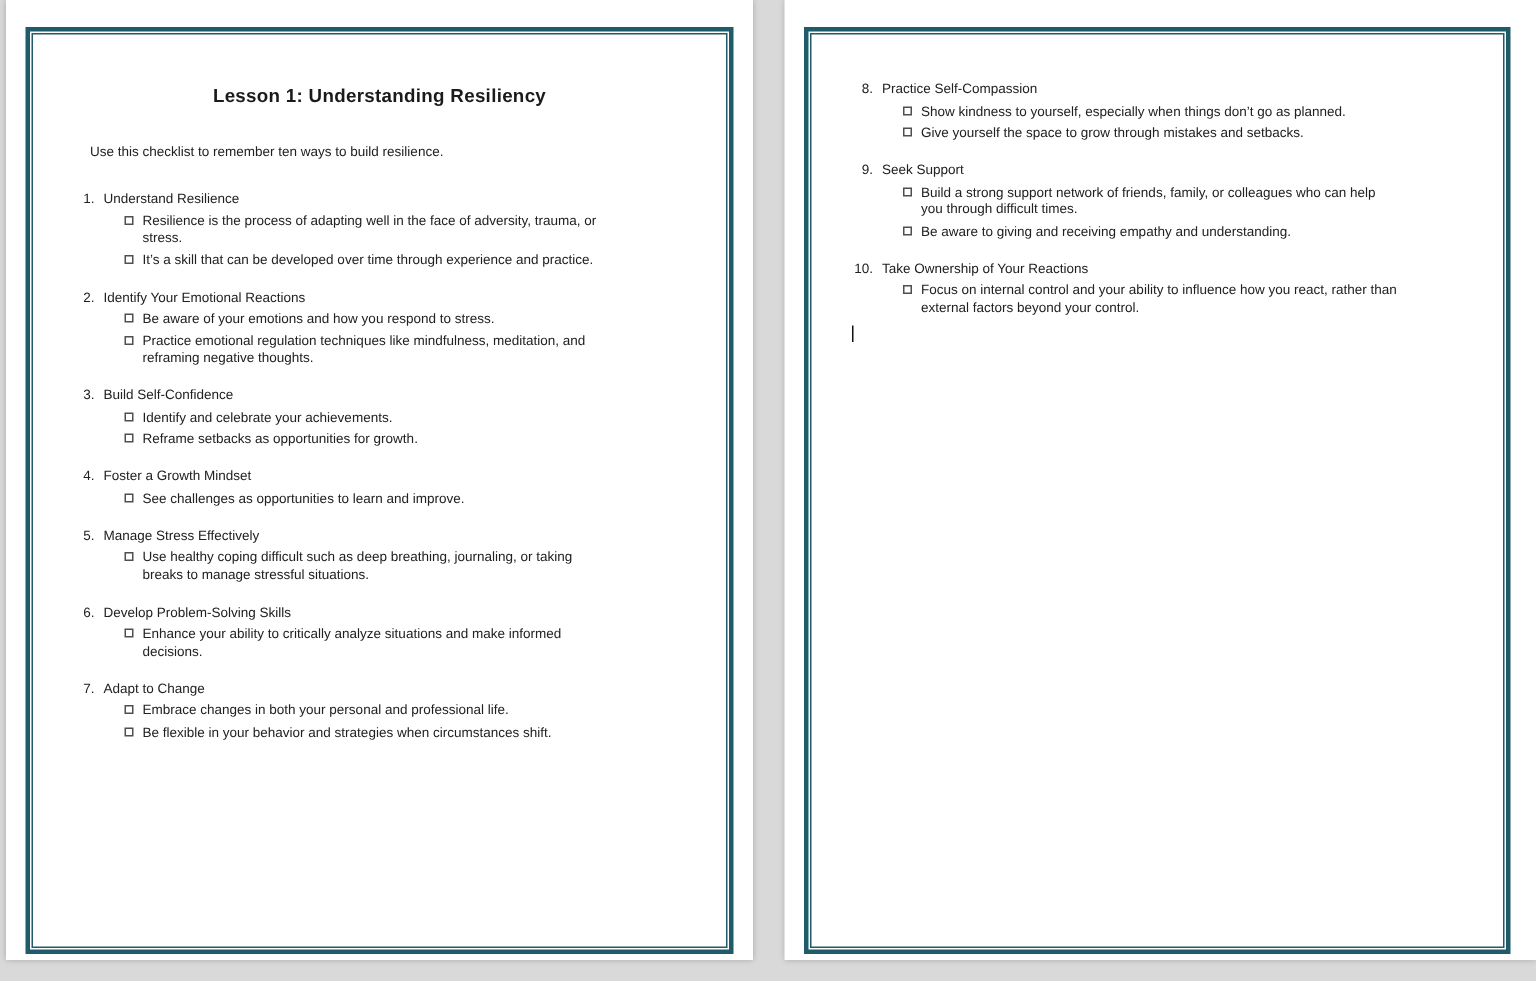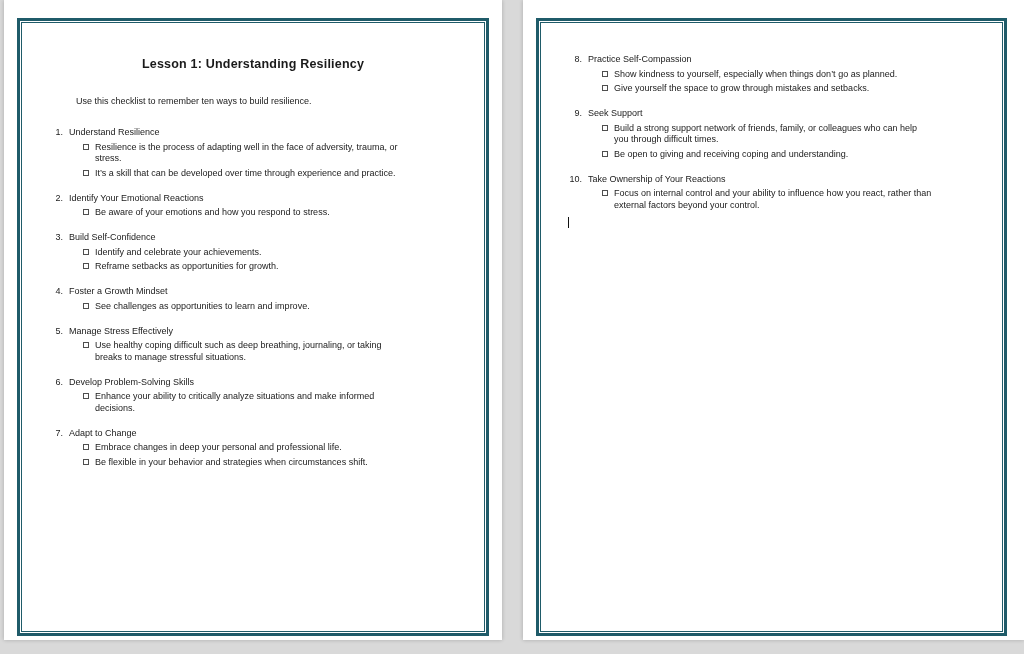--- a/index.html
+++ b/index.html
@@ -30,21 +30,21 @@
   .pborder-inner{
     position:absolute;inset:1px;
     border:1px solid var(--accent);
   }
   .content{position:absolute;top:0;left:0;right:0;font-size:9px;line-height:11.5px;}
   .doc-title{
     font-size:12.5px;line-height:15px;font-weight:bold;
     text-align:center;padding-top:57px;color:#1a1a1a;
     letter-spacing:0.2px;
   }
-  .intro{margin:24px 0 0 72px;white-space:pre;}
+  .intro{margin:24px 0 0 56px;white-space:pre;}
   .list{margin-top:19.5px;}
   .content2 .list{margin-top:0;}
   .content2{padding-top:54px;}
   .list-item{margin:13.5px 0 0 45px;}
   .list-item:first-child{margin-top:0;}
   .item-header{display:flex;}
   .num{display:inline-block;min-width:14px;text-align:right;margin-right:6px;flex-shrink:0;}
   .item-label{white-space:pre;}
   .check-item{display:flex;margin:3px 0 0 34px;}
   .cbox{
@@ -87,20 +87,25 @@
           </div>
           <div class="list-item">
             <div class="item-header">
               <span class="num">2.</span>
               <span class="item-label">Identify Your Emotional Reactions</span>
             </div>
             <div class="check-item">
               <span class="cbox"></span>
               <span class="check-text">Be aware of your emotions and how you respond to stress.</span>
             </div>
+            <div class="check-item">
+              <span class="cbox"></span>
+              <span class="check-text">Practice emotional regulation techniques like mindfulness, meditation, and
+reframing negative thoughts.</span>
+            </div>
           </div>
           <div class="list-item">
             <div class="item-header">
               <span class="num">3.</span>
               <span class="item-label">Build Self-Confidence</span>
             </div>
             <div class="check-item">
               <span class="cbox"></span>
               <span class="check-text">Identify and celebrate your achievements.</span>
             </div>
@@ -141,21 +146,21 @@
 decisions.</span>
             </div>
           </div>
           <div class="list-item">
             <div class="item-header">
               <span class="num">7.</span>
               <span class="item-label">Adapt to Change</span>
             </div>
             <div class="check-item">
               <span class="cbox"></span>
-              <span class="check-text">Embrace changes in deep your personal and professional life.</span>
+              <span class="check-text">Embrace changes in both your personal and professional life.</span>
             </div>
             <div class="check-item">
               <span class="cbox"></span>
               <span class="check-text">Be flexible in your behavior and strategies when circumstances shift.</span>
             </div>
           </div>
         </div>
     </div>
   </section>
 
@@ -184,21 +189,21 @@
               <span class="num">9.</span>
               <span class="item-label">Seek Support</span>
             </div>
             <div class="check-item">
               <span class="cbox"></span>
               <span class="check-text">Build a strong support network of friends, family, or colleagues who can help
 you through difficult times.</span>
             </div>
             <div class="check-item">
               <span class="cbox"></span>
-              <span class="check-text">Be open to giving and receiving coping and understanding.</span>
+              <span class="check-text">Be aware to giving and receiving empathy and understanding.</span>
             </div>
           </div>
           <div class="list-item">
             <div class="item-header">
               <span class="num">10.</span>
               <span class="item-label">Take Ownership of Your Reactions</span>
             </div>
             <div class="check-item">
               <span class="cbox"></span>
               <span class="check-text">Focus on internal control and your ability to influence how you react, rather than

